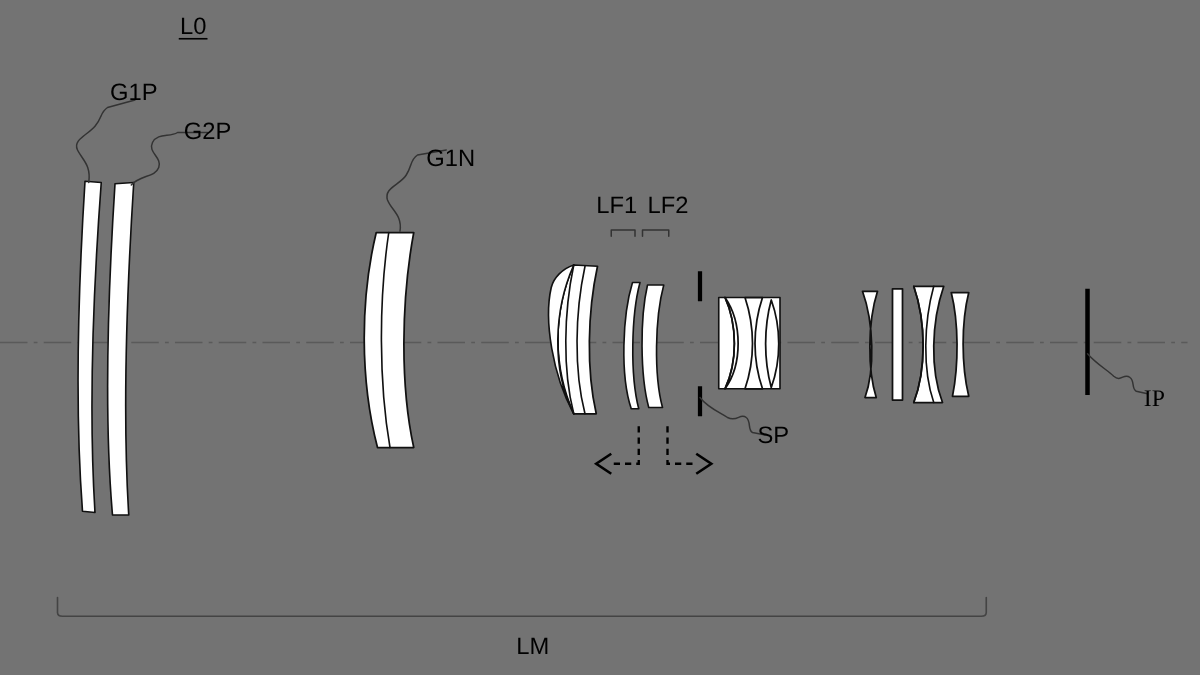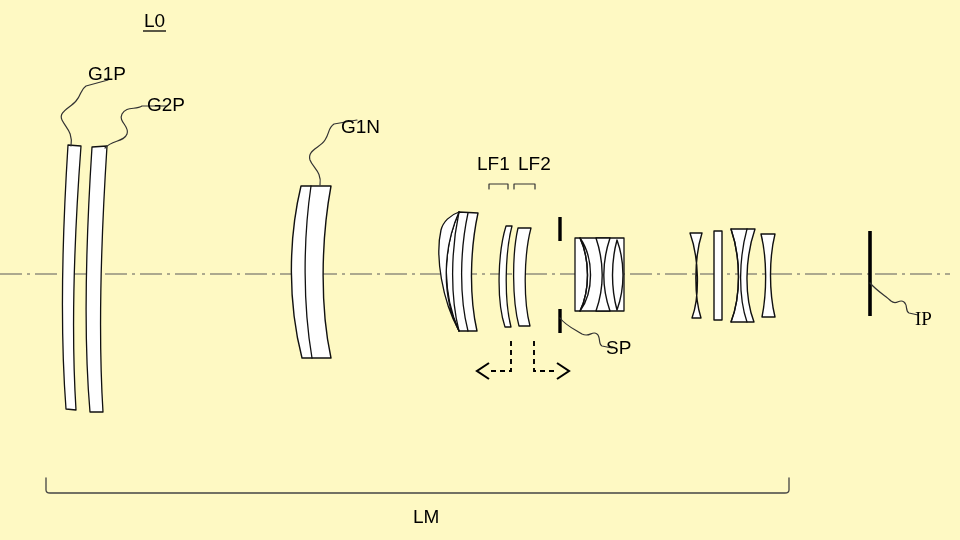--- a/index.html
+++ b/index.html
@@ -9,21 +9,21 @@
     background: #ffffff;
   }
   body {
     font-family: "Liberation Sans", sans-serif;
     color: #000000;
   }
   #stage {
     position: relative;
     width: 960px;
     height: 540px;
-    background: #fef9c3;
+    background: #737373;
     overflow: hidden;
   }
   #diagram {
     position: absolute;
     left: 0;
     top: 0;
     width: 960px;
     height: 540px;
   }
   .lbl {

